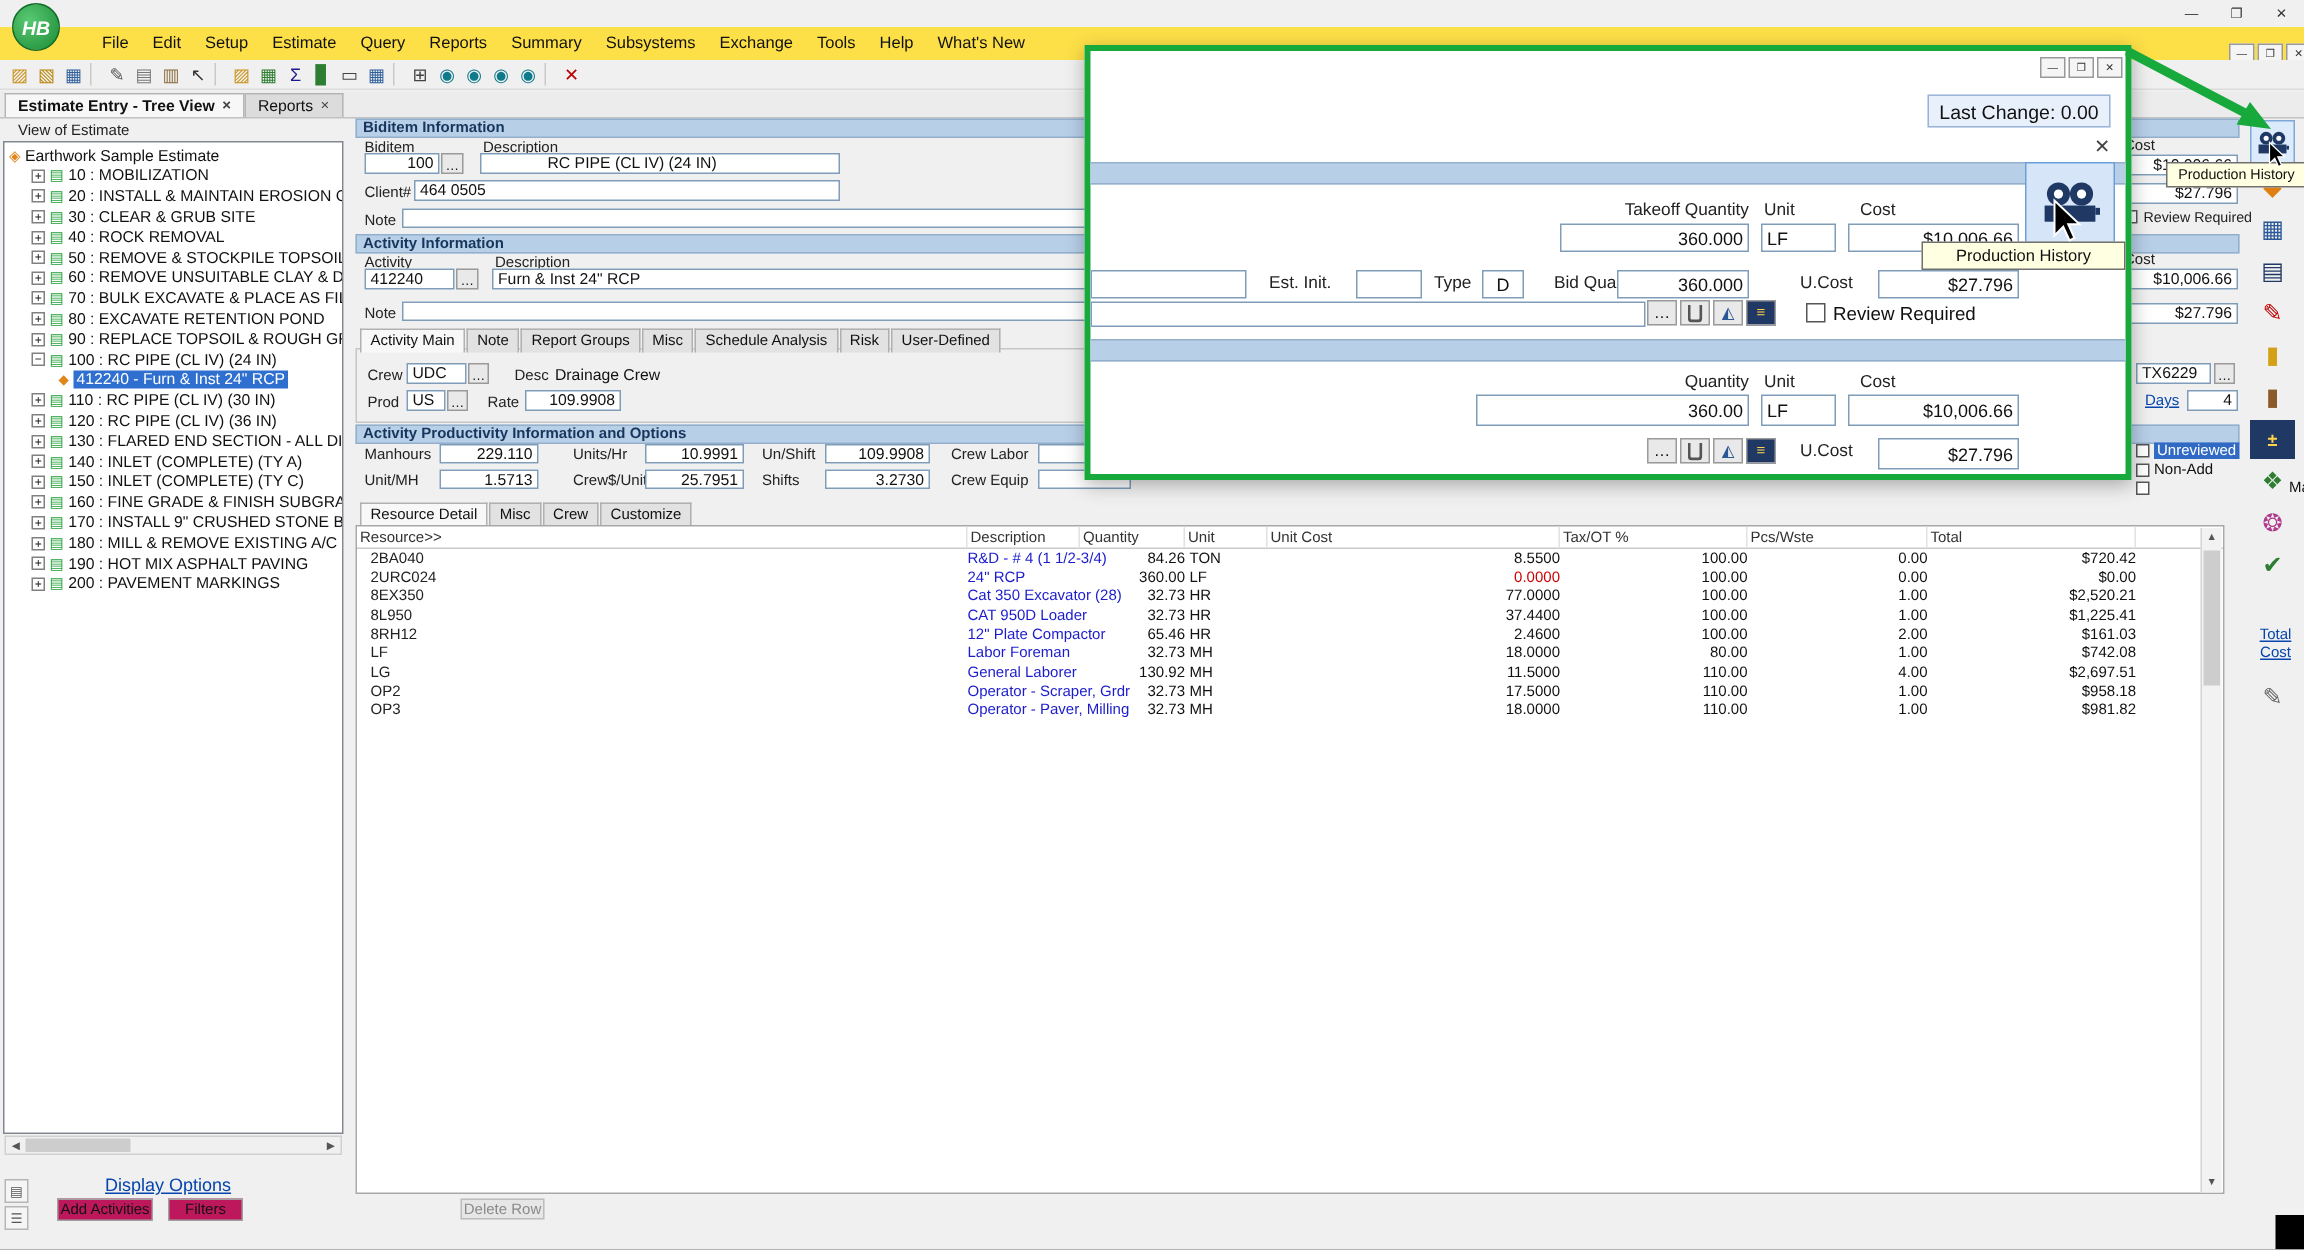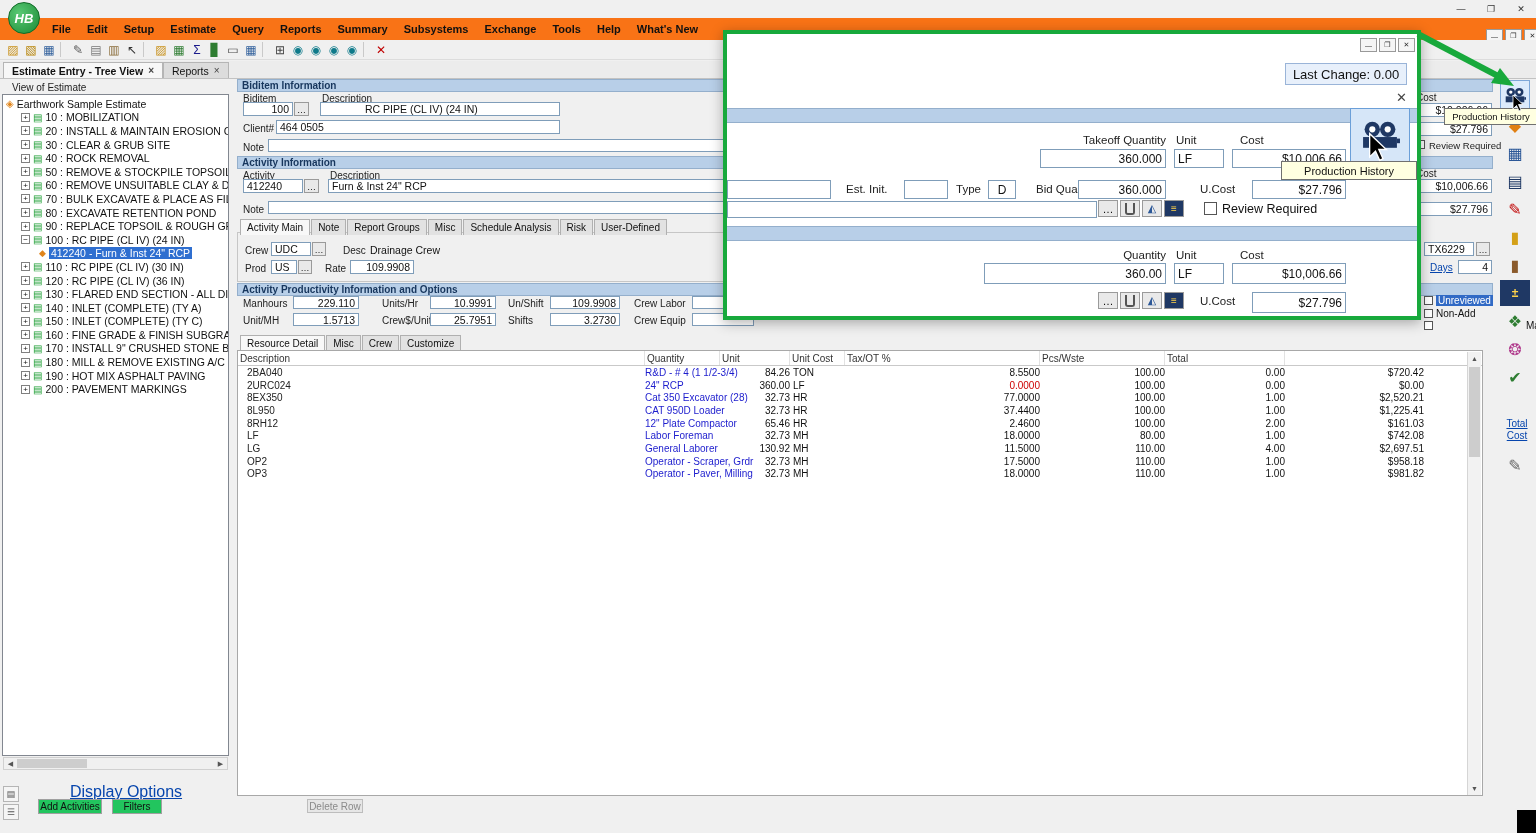--- a/index.html
+++ b/index.html
@@ -21,22 +21,22 @@
   .titlebar{position:absolute;left:0;top:0;width:1536px;height:18px;background:#f7f7f7;
             border-bottom:1px solid #e2e2e2;display:flex;align-items:center;justify-content:center;
             font-size:10.5px;color:#222;}
   .wctrl{position:absolute;top:0;height:18px;display:flex;}
   .wbtn{width:30px;height:18px;display:flex;align-items:center;justify-content:center;font-size:9px;color:#333;}
   .logo{position:absolute;left:8px;top:2px;width:30px;height:30px;border-radius:50%;
         background:radial-gradient(circle at 35% 35%,#58c973,#1c8a36);border:1px solid #0f6b26;
         color:#fff;font-style:italic;font-weight:bold;font-size:13px;display:flex;align-items:center;
         justify-content:center;z-index:6;}
   
-  .menubar{position:absolute;left:0;top:18px;width:1536px;height:22px;background:#f97316;
-           display:flex;align-items:center;padding-left:44px;box-sizing:border-box;font-size:11px;font-weight:bold;}
+  .menubar{position:absolute;left:0;top:18px;width:1536px;height:22px;background:#fde047;
+           display:flex;align-items:center;padding-left:60px;box-sizing:border-box;font-size:11px;}
   .menu-item{padding:3px 8px;}
   .mdi{position:absolute;display:flex;gap:2px;}
   .mdibtn{width:15px;height:12px;border:1px solid #999;background:#f5f5f5;font-size:7px;
           display:flex;align-items:center;justify-content:center;color:#333;}
   .lastchange{position:absolute;background:#fff;border:1px solid #8aa8cc;font-size:9.5px;
               display:flex;align-items:center;justify-content:center;white-space:nowrap;}
   
   .toolbar{position:absolute;left:0;top:40px;width:1536px;height:20px;background:#f0f0f0;
            border-bottom:1px solid #dcdcdc;display:flex;align-items:center;padding-left:4px;box-sizing:border-box;}
   .tb-icon{width:18px;height:17px;display:flex;align-items:center;justify-content:center;font-size:12px;}
@@ -57,21 +57,21 @@
        text-align:center;margin-right:3px;flex:none;box-sizing:border-box;}
   .doc{color:#1e9e34;font-size:10px;margin-right:3px;}
   .dia{display:none;color:#e0851c;font-size:9px;margin-right:3px;}
   .trow.child{padding-left:36px;}
   .trow.child .dia{display:inline;}
   .trow.selected .lab{background:#2f6fd0;color:#fff;padding:0 2px;}
   .hscroll{position:absolute;left:3px;top:757px;width:225px;height:13px;background:#f0f0f0;
            border:1px solid #d0d0d0;display:flex;align-items:center;box-sizing:border-box;}
   .hs-btn{width:13px;height:11px;font-size:7px;display:flex;align-items:center;justify-content:center;color:#555;}
   .hs-thumb{width:70px;height:9px;background:#cdcdcd;}
-  .sbtn{position:absolute;font-size:10px;background:#22c55e;border:1px solid #a0a0a0;
+  .sbtn{position:absolute;font-size:10px;background:#be185d;border:1px solid #a0a0a0;
         display:flex;align-items:center;justify-content:center;box-sizing:border-box;}
   .miniicon{position:absolute;width:14px;height:14px;border:1px solid #b5b5b5;background:#f5f5f5;
             font-size:9px;display:flex;align-items:center;justify-content:center;color:#555;}
   
   .atabs{position:absolute;display:flex;}
   .atab{padding:2px 6px;font-size:10px;border:1px solid #b0b0b0;border-bottom:none;background:#e2e2e2;
         margin-right:1px;white-space:nowrap;}
   .atab.active{background:#f8f8f8;}
   .groupbox{position:absolute;border:1px solid #c6c6c6;background:#f0f0f0;box-sizing:border-box;}
   .plain{position:absolute;font-size:10.5px;white-space:nowrap;}
@@ -355,21 +355,21 @@
 
           <span class="lab">200 : PAVEMENT MARKINGS</span>
         </div>
       </div>
   </div>
   <div class="hscroll">
     <span class="hs-btn">◀</span>
     <span class="hs-thumb"></span>
     <span class="hs-btn" style="margin-left:auto;">▶</span>
   </div>
-  <div class="plain link" style="left:70px;top:783px;font-size:16px;">Display Options</div>
+  <div class="plain link" style="left:70px;top:783px;font-size:12px;">Display Options</div>
   <div class="sbtn" style="left:38px;top:799px;width:64px;height:15px;">Add Activities</div>
   <div class="sbtn" style="left:112px;top:799px;width:50px;height:15px;">Filters</div>
   <div class="miniicon" style="left:3px;top:786px;">▤</div>
   <div class="miniicon" style="left:3px;top:804px;">☰</div>
 
   <div class="band" style="left:237px;top:79px;width:1256px;height:13px;">
     <span>Biditem Information</span>
   </div>
   <div class="lbl" style="left:243px;top:93px;">Biditem</div>
   <div class="fld r" style="left:243px;top:102px;width:50px;height:14px;">100</div>
@@ -475,20 +475,21 @@
   <div class="atabs" style="left:240px;top:335px;">
 
   <span class="atab active">Resource Detail</span>
       <span class="atab">Misc</span>
       <span class="atab">Crew</span>
       <span class="atab">Customize</span>
     </div>
 
   <div class="tablebox">
     <div class="rgrid rhead">
+      <div>Resource&gt;&gt;</div>
       <div>Description</div>
       <div>Quantity</div>
       <div>Unit</div>
       <div>Unit Cost</div>
       <div>Tax/OT %</div>
       <div>Pcs/Wste</div>
       <div>Total</div>
     </div>
     <div>
 

